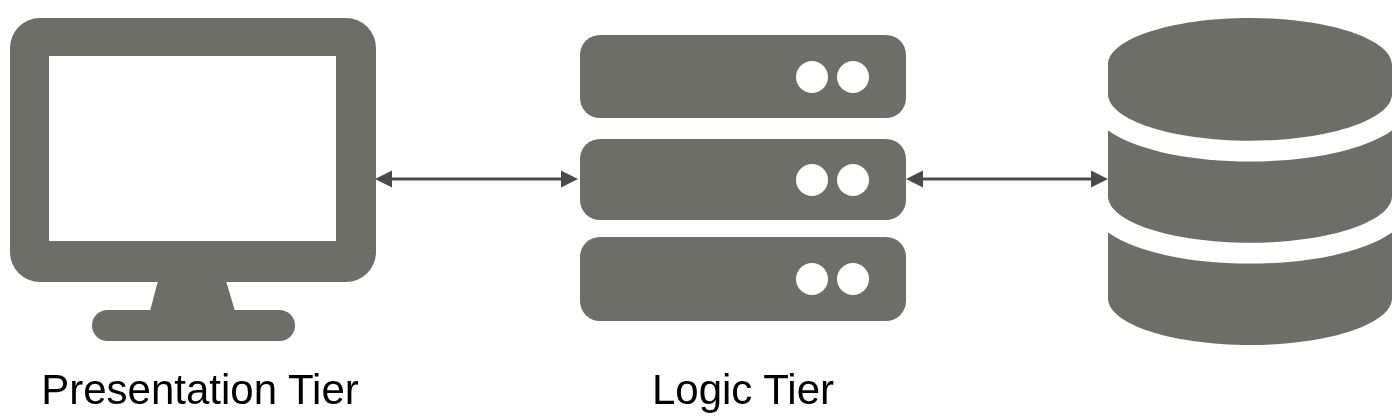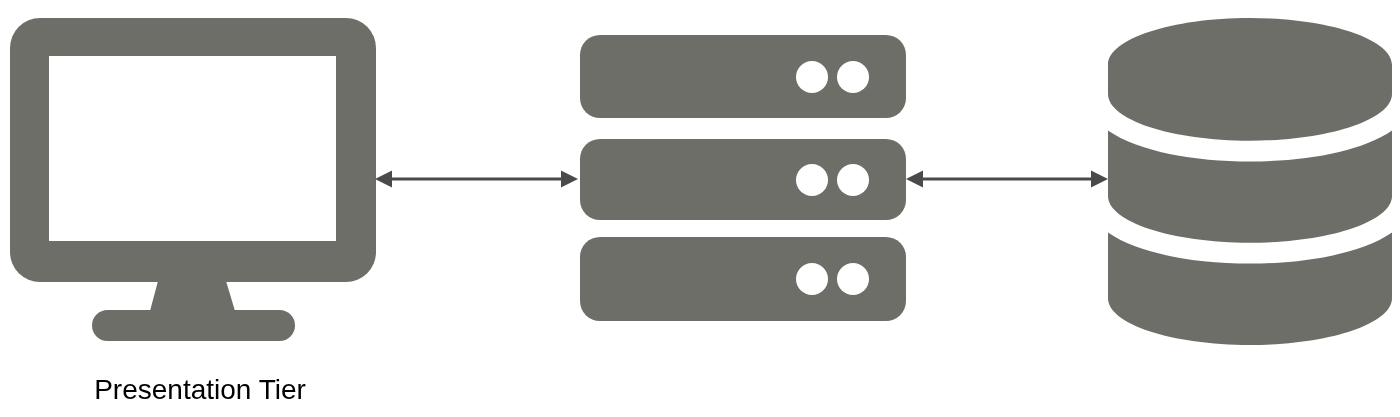--- a/index.html
+++ b/index.html
@@ -16,21 +16,21 @@
     overflow: hidden;
   }
   .icon-svg { position: absolute; display: block; }
   #monitor-icon   { left: 10px;   top: 18px; }
   #server-icon    { left: 580px;  top: 35px; }
   #database-icon  { left: 1108px; top: 18px; }
   #arrow-overlay  { left: 0; top: 0; pointer-events: none; }
   .tier-label {
     position: absolute;
     top: 366px;
-    font-size: 28px;
+    font-size: 42px;
     line-height: 48px;
     color: #000000;
     white-space: nowrap;
     transform: translateX(-50%);
   }
   #label-presentation { left: 200px; }
   #label-logic        { left: 743px; }
   #label-data         { left: 1253px; }
 </style>
 </head>
@@ -73,15 +73,16 @@
     </g>
     <g stroke="#4a4a4a" fill="#4a4a4a">
       <line x1="920" y1="179" x2="1094" y2="179" stroke-width="3"></line>
       <polygon points="906,179 923,170.5 923,187.5" stroke="none"></polygon>
       <polygon points="1108,179 1091,170.5 1091,187.5" stroke="none"></polygon>
     </g>
   </svg>
 
   <div id="label-presentation" class="tier-label">Presentation Tier</div>
 
+  <div id="label-logic" class="tier-label">Logic Tier</div>
 
 
 </div>
 
 </body></html>

